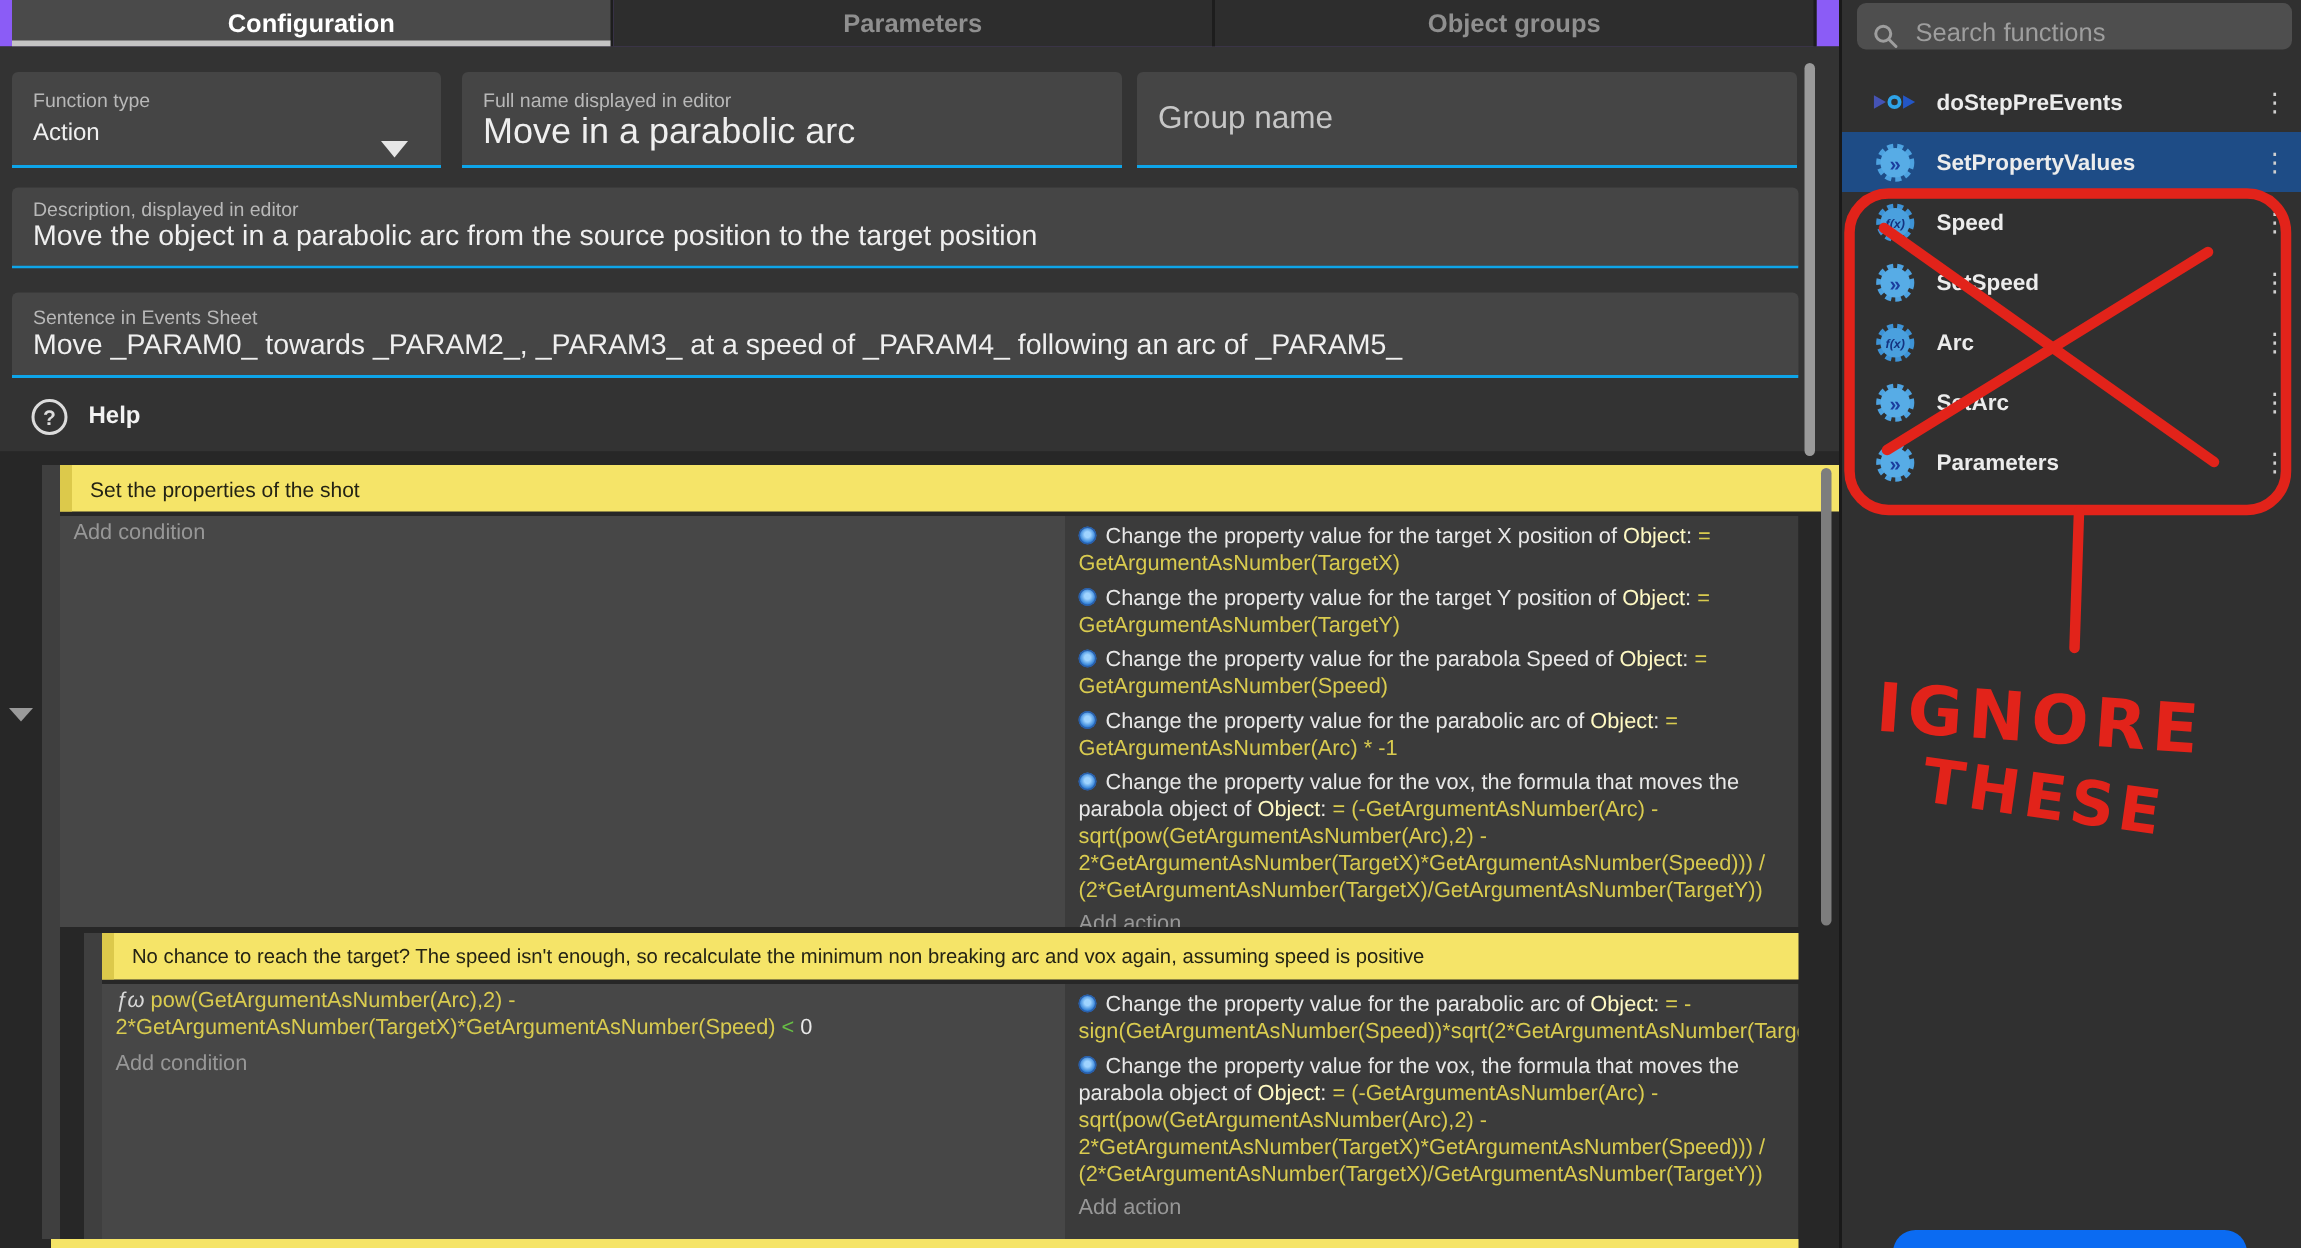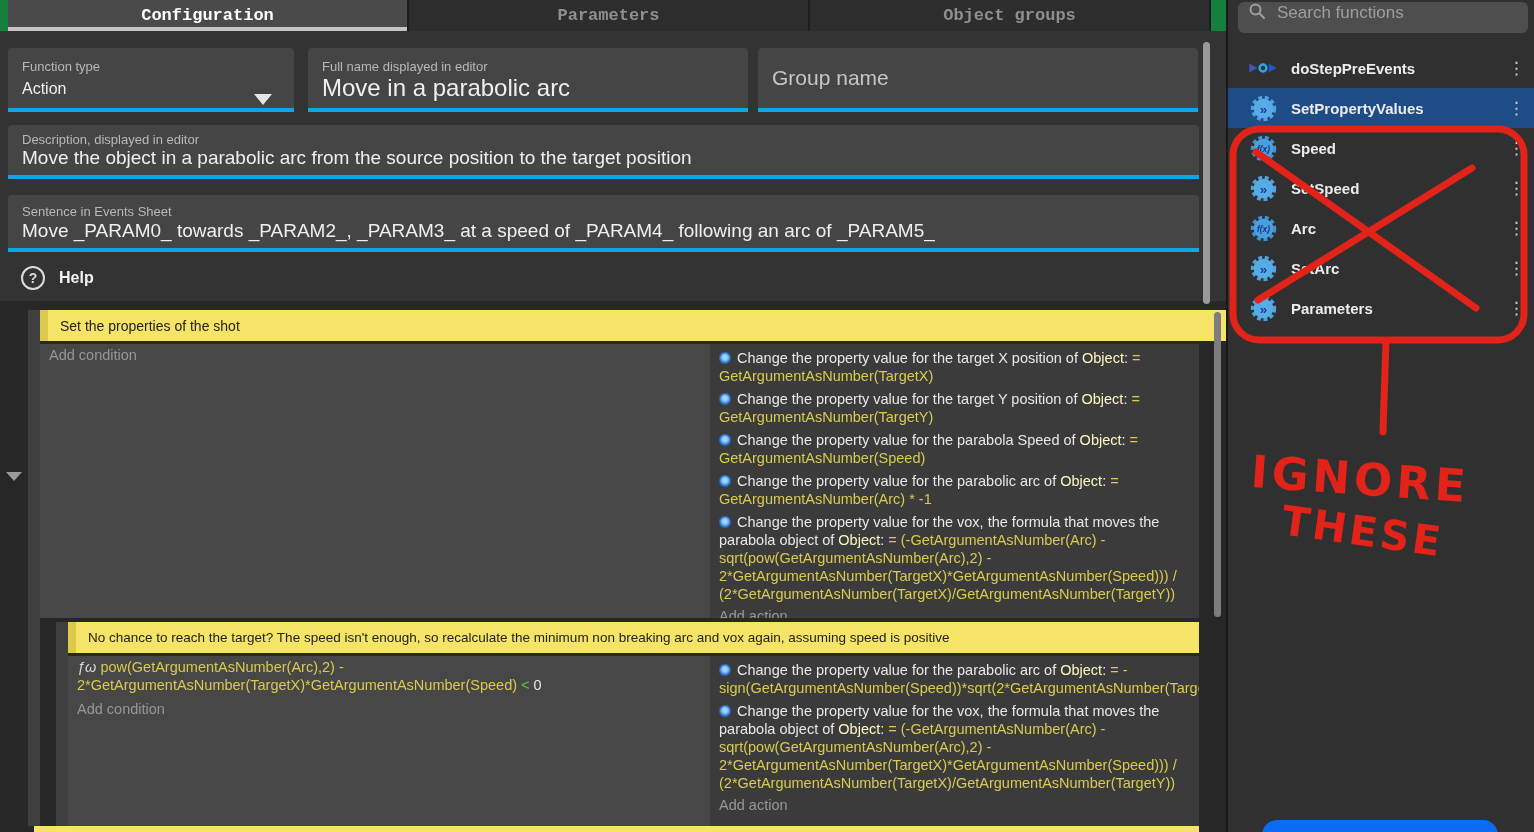--- a/index.html
+++ b/index.html
@@ -1,28 +1,28 @@
 <!DOCTYPE html>
 <html><head>
 <meta charset="utf-8">
 <style>
   html,body{margin:0;padding:0;background:#181818;}
   .screen{position:relative;width:1534px;height:832px;overflow:hidden;background:#282828;
           font-family:"Liberation Sans",sans-serif;-webkit-font-smoothing:antialiased;}
 
   
-  .tabbar{position:absolute;left:0;top:0;width:1226px;height:31px;background:#15803d;display:flex;padding-left:8px;box-sizing:border-box;font-family:Liberation Mono, monospace;}
+  .tabbar{position:absolute;left:0;top:0;width:1226px;height:31px;background:#8b5cf6;display:flex;padding-left:8px;box-sizing:border-box;}
   .tab{position:relative;width:401px;display:flex;align-items:center;justify-content:center;
        font-size:17px;font-weight:bold;color:#8f8f8f;background:#2d2d2d;border-right:2px solid #1d1d1d;box-sizing:border-box;cursor:pointer;}
   .tab.active{background:#4a4a4a;color:#ffffff;}
   .tab.active::after{content:"";position:absolute;left:0;right:0;bottom:0;height:4px;background:#c4c4c4;}
 
   
   .formbg{position:absolute;left:0;top:31px;width:1226px;height:270px;background:#333333;}
-  .field{position:absolute;background:#454545;border-bottom:4px solid #0ea5e9;border-radius:4px 4px 0 0;box-sizing:border-box;}
+  .field{position:absolute;background:#454545;border-bottom:2px solid #0ea5e9;border-radius:4px 4px 0 0;box-sizing:border-box;}
   .flabel{position:absolute;left:14px;font-size:13px;color:#b8b8b8;}
   .finput{position:absolute;left:14px;right:14px;background:transparent;border:none;outline:none;
           color:#efefef;font-family:"Liberation Sans",sans-serif;padding:0;}
   .finput::placeholder{color:#c6c6c6;}
   #f-type{left:8px;top:48px;width:286px;height:64px;}
   #f-type .flabel{top:11px;}
   #f-type .fvalue{position:absolute;left:14px;top:32px;font-size:16px;color:#efefef;}
   #f-type .caret{position:absolute;right:22px;top:46px;width:0;height:0;
                  border-left:9px solid transparent;border-right:9px solid transparent;border-top:11px solid #e6e6e6;}
   #f-name{left:308px;top:48px;width:440px;height:64px;}
@@ -68,21 +68,21 @@
   .seg-g{color:#67bf45;} .seg-i{color:#d8d8d8;font-style:italic;}
 
   .sb{position:absolute;border-radius:4px;cursor:pointer;}
   #sb-form{left:1203px;top:42px;width:7px;height:262px;background:#9a9a9a;}
   #sb-events{left:1214px;top:312px;width:7px;height:305px;background:#7d7d7d;}
 
   
   .sidebar{position:absolute;left:1226px;top:0;width:308px;height:832px;background:#303030;
            border-left:2px solid #191919;box-sizing:border-box;}
   .search{position:absolute;left:10px;top:2px;width:290px;height:31px;background:#4e4e4e;border-radius:6px;
-          display:flex;align-items:flex-start;gap:9px;padding:0 10px;box-sizing:border-box;}
+          display:flex;align-items:flex-end;gap:9px;padding:0 10px;box-sizing:border-box;}
   .search input{flex:1;background:transparent;border:none;outline:none;font-size:17px;color:#e8e8e8;
                 font-family:"Liberation Sans",sans-serif;}
   .search input::placeholder{color:#9e9e9e;}
   .items{position:absolute;left:0;top:48px;width:100%;}
   .item{height:40px;display:flex;align-items:center;gap:13px;padding:0 12px 0 20px;box-sizing:border-box;cursor:pointer;}
   .item.selected{background:#1e4c86;}
   .item-icon{width:30px;display:flex;justify-content:center;align-items:center;}
   .item-label{flex:1;font-size:15px;font-weight:bold;color:#ececec;}
   .item-menu{color:#cfcfcf;font-size:17px;width:14px;text-align:center;cursor:pointer;}
   .fab{position:absolute;left:1262px;top:820px;width:236px;height:18px;background:#0b6bf2;border-radius:15px 15px 0 0;cursor:pointer;}

